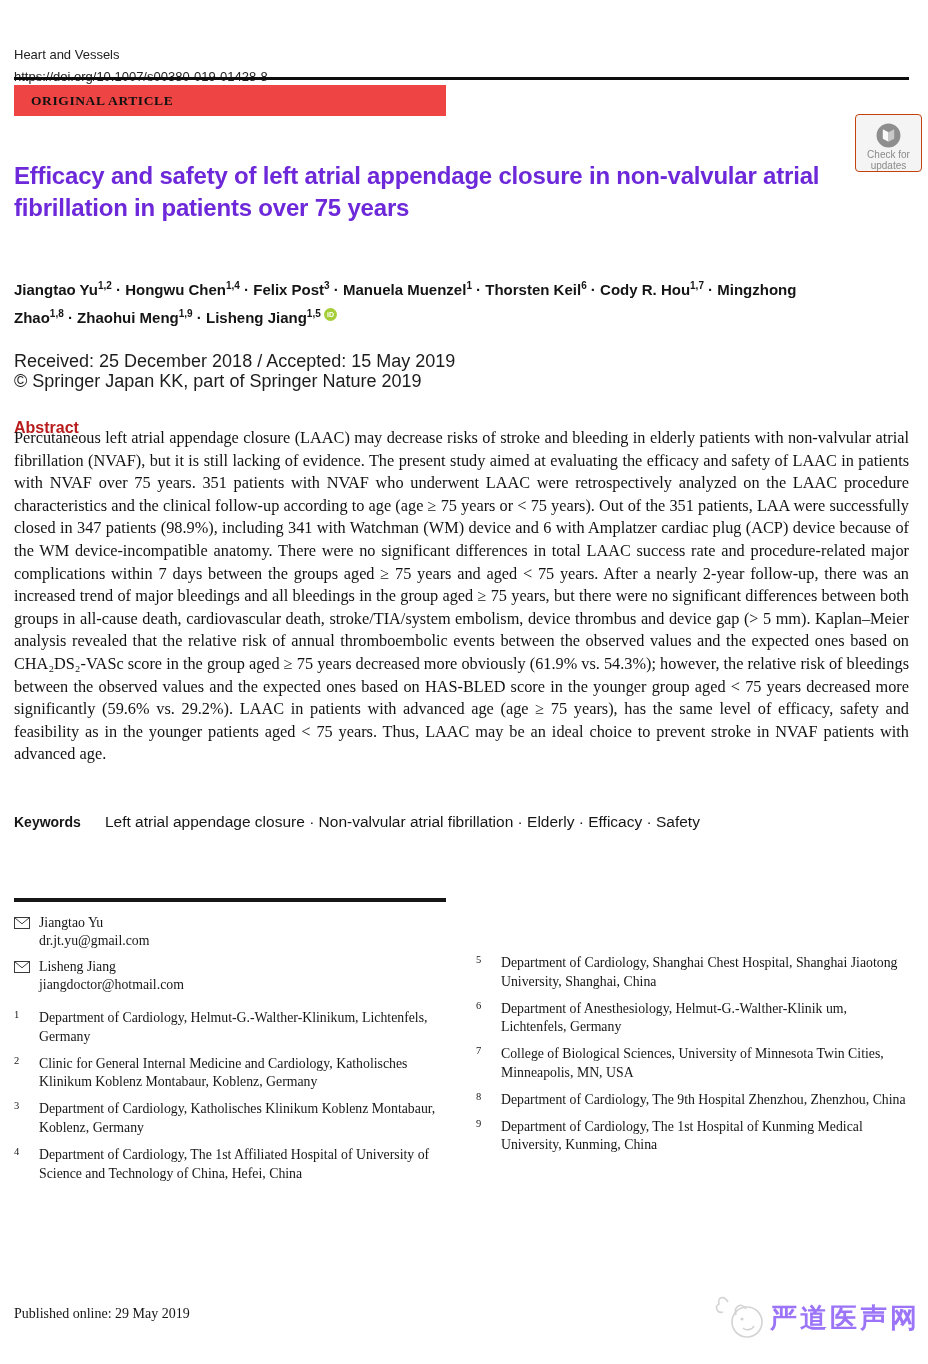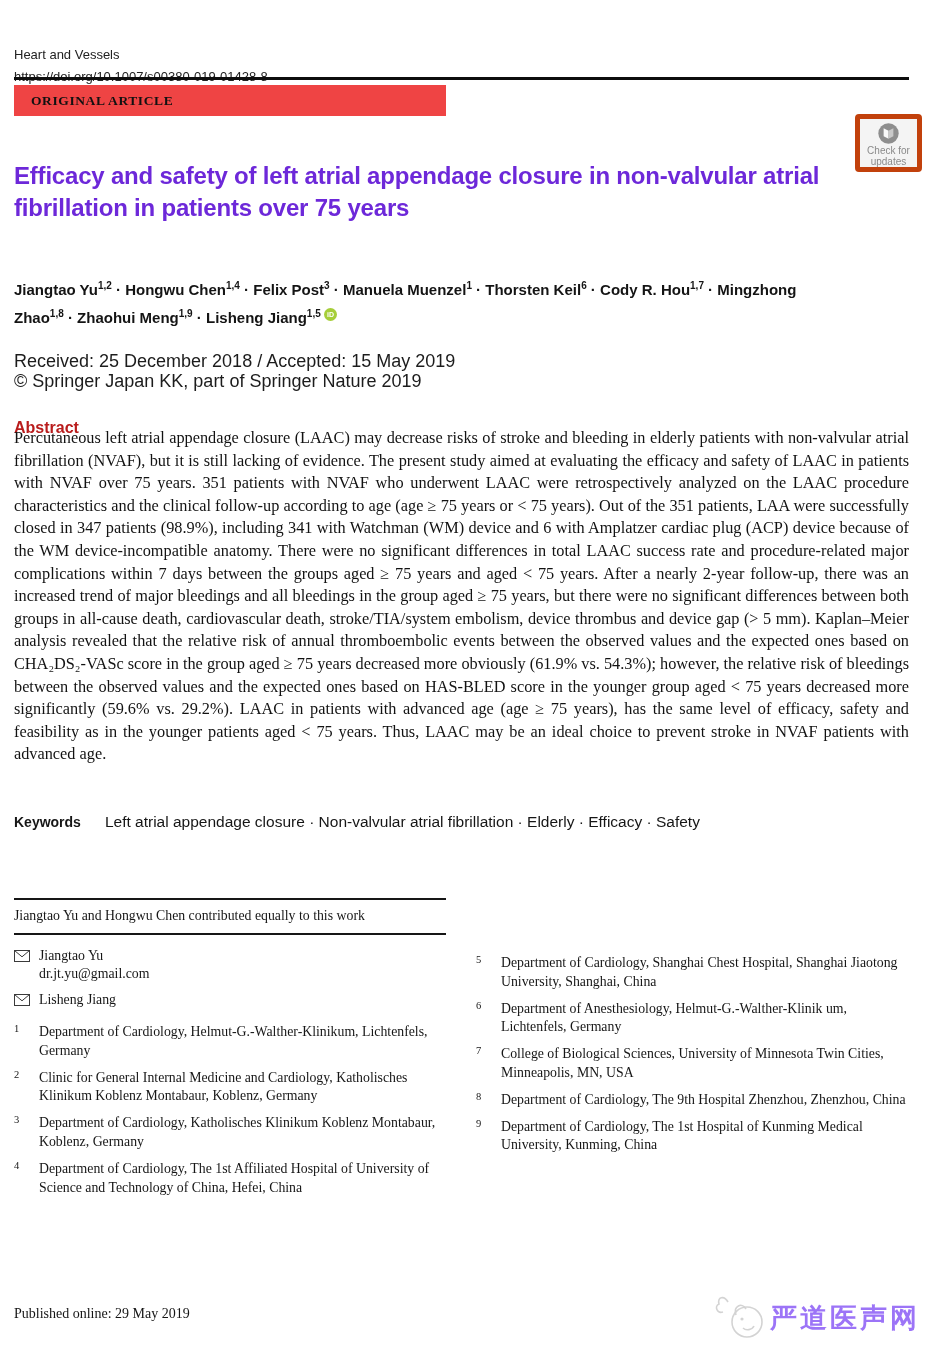--- a/index.html
+++ b/index.html
@@ -15,21 +15,21 @@
   .doi-line     { position:absolute; left:14px; top:49px; font-size:13px; color:#222; }
   .top-rule     { position:absolute; left:14px; top:77px; width:895px; height:3px; background:#0d0d0d; }
   .article-bar  {
     position:absolute; left:14px; top:85px; width:432px; height:31px;
     background:#ef4444; display:flex; align-items:center; padding-left:17px; box-sizing:border-box;
   }
   .article-bar span { font-size:13.5px; font-weight:bold; letter-spacing:0.6px; color:#111; }
 
   .check-badge {
     position:absolute; left:855px; top:94px; width:67px; height:58px;
-    background:#f4f4f4; border:5px solid #c2410c; border-radius:4px;
+    background:#f4f4f4; border:1px solid #c2410c; border-radius:4px;
     display:flex; flex-direction:column; align-items:center; justify-content:flex-end;
     box-sizing:border-box; padding-top:3px; cursor:pointer;
   }
   .check-badge .cb-text { font-size:10px; line-height:11px; color:#8a8a8a; text-align:center; }
 
   
   .title {
     position:absolute; left:14px; top:160px; width:810px;
     font-size:24px; line-height:32px; font-weight:bold; color:#6d28d9; letter-spacing:-0.2px; margin:0;
   }
@@ -119,41 +119,41 @@
   <div class="abstract-heading sans">Abstract</div>
   <div class="abstract-text serif">Percutaneous left atrial appendage closure (LAAC) may decrease risks of stroke and bleeding in elderly patients with non-valvular atrial fibrillation (NVAF), but it is still lacking of evidence. The present study aimed at evaluating the efficacy and safety of LAAC in patients with NVAF over 75 years. 351 patients with NVAF who underwent LAAC were retrospectively analyzed on the LAAC procedure characteristics and the clinical follow-up according to age (age ≥ 75 years or &lt; 75 years). Out of the 351 patients, LAA were successfully closed in 347 patients (98.9%), including 341 with Watchman (WM) device and 6 with Amplatzer cardiac plug (ACP) device because of the WM device-incompatible anatomy. There were no significant differences in total LAAC success rate and procedure-related major complications within 7 days between the groups aged ≥ 75 years and aged &lt; 75 years. After a nearly 2-year follow-up, there was an increased trend of major bleedings and all bleedings in the group aged ≥ 75 years, but there were no significant differences between both groups in all-cause death, cardiovascular death, stroke/TIA/system embolism, device thrombus and device gap (&gt; 5 mm). Kaplan–Meier analysis revealed that the relative risk of annual thromboembolic events between the observed values and the expected ones based on CHA₂DS₂-VASc score in the group aged ≥ 75 years decreased more obviously (61.9% vs. 54.3%); however, the relative risk of bleedings between the observed values and the expected ones based on HAS-BLED score in the younger group aged &lt; 75 years decreased more significantly (59.6% vs. 29.2%). LAAC in patients with advanced age (age ≥ 75 years), has the same level of efficacy, safety and feasibility as in the younger patients aged &lt; 75 years. Thus, LAAC may be an ideal choice to prevent stroke in NVAF patients with advanced age.</div>
 
   <div class="keywords">
     <span class="kw-label">Keywords</span><span class="kw-text">Left atrial appendage closure · Non-valvular atrial fibrillation · Elderly · Efficacy · Safety</span>
   </div>
 
   <div class="footnotes serif">
     <div class="fn-left">
       <div class="fn-rule"></div>
-      <div class="fn-note">Jiangtao Yu and Hongwu Chen contributed equally to this work</div>
       <div class="fn-rule"></div>
       <div class="corr">
           <div class="corr-entry">
             <div class="corr-row">
               <svg width="16" height="12" viewBox="0 0 16 12">
                 <rect x="0.5" y="0.5" width="15" height="11" fill="none" stroke="#3a3a3a"></rect>
                 <path d="M0.5 0.5 L8 6.8 L15.5 0.5" fill="none" stroke="#3a3a3a"></path>
               </svg>
               <span class="corr-name">Jiangtao Yu</span>
             </div>
             <div class="corr-email">dr.jt.yu@gmail.com</div>
           </div>
           <div class="corr-entry">
             <div class="corr-row">
               <svg width="16" height="12" viewBox="0 0 16 12">
                 <rect x="0.5" y="0.5" width="15" height="11" fill="none" stroke="#3a3a3a"></rect>
                 <path d="M0.5 0.5 L8 6.8 L15.5 0.5" fill="none" stroke="#3a3a3a"></path>
               </svg>
               <span class="corr-name">Lisheng Jiang</span>
             </div>
+            <div class="corr-email">jiangdoctor@hotmail.com</div>
           </div>
         </div>
       <div class="affs">
           <div class="aff-item">
             <div class="aff-num">1</div>
             <div class="aff-text">Department of Cardiology, Helmut-G.-Walther-Klinikum, Lichtenfels, Germany</div>
           </div>
           <div class="aff-item">
             <div class="aff-num">2</div>
             <div class="aff-text">Clinic for General Internal Medicine and Cardiology, Katholisches Klinikum Koblenz Montabaur, Koblenz, Germany</div>

